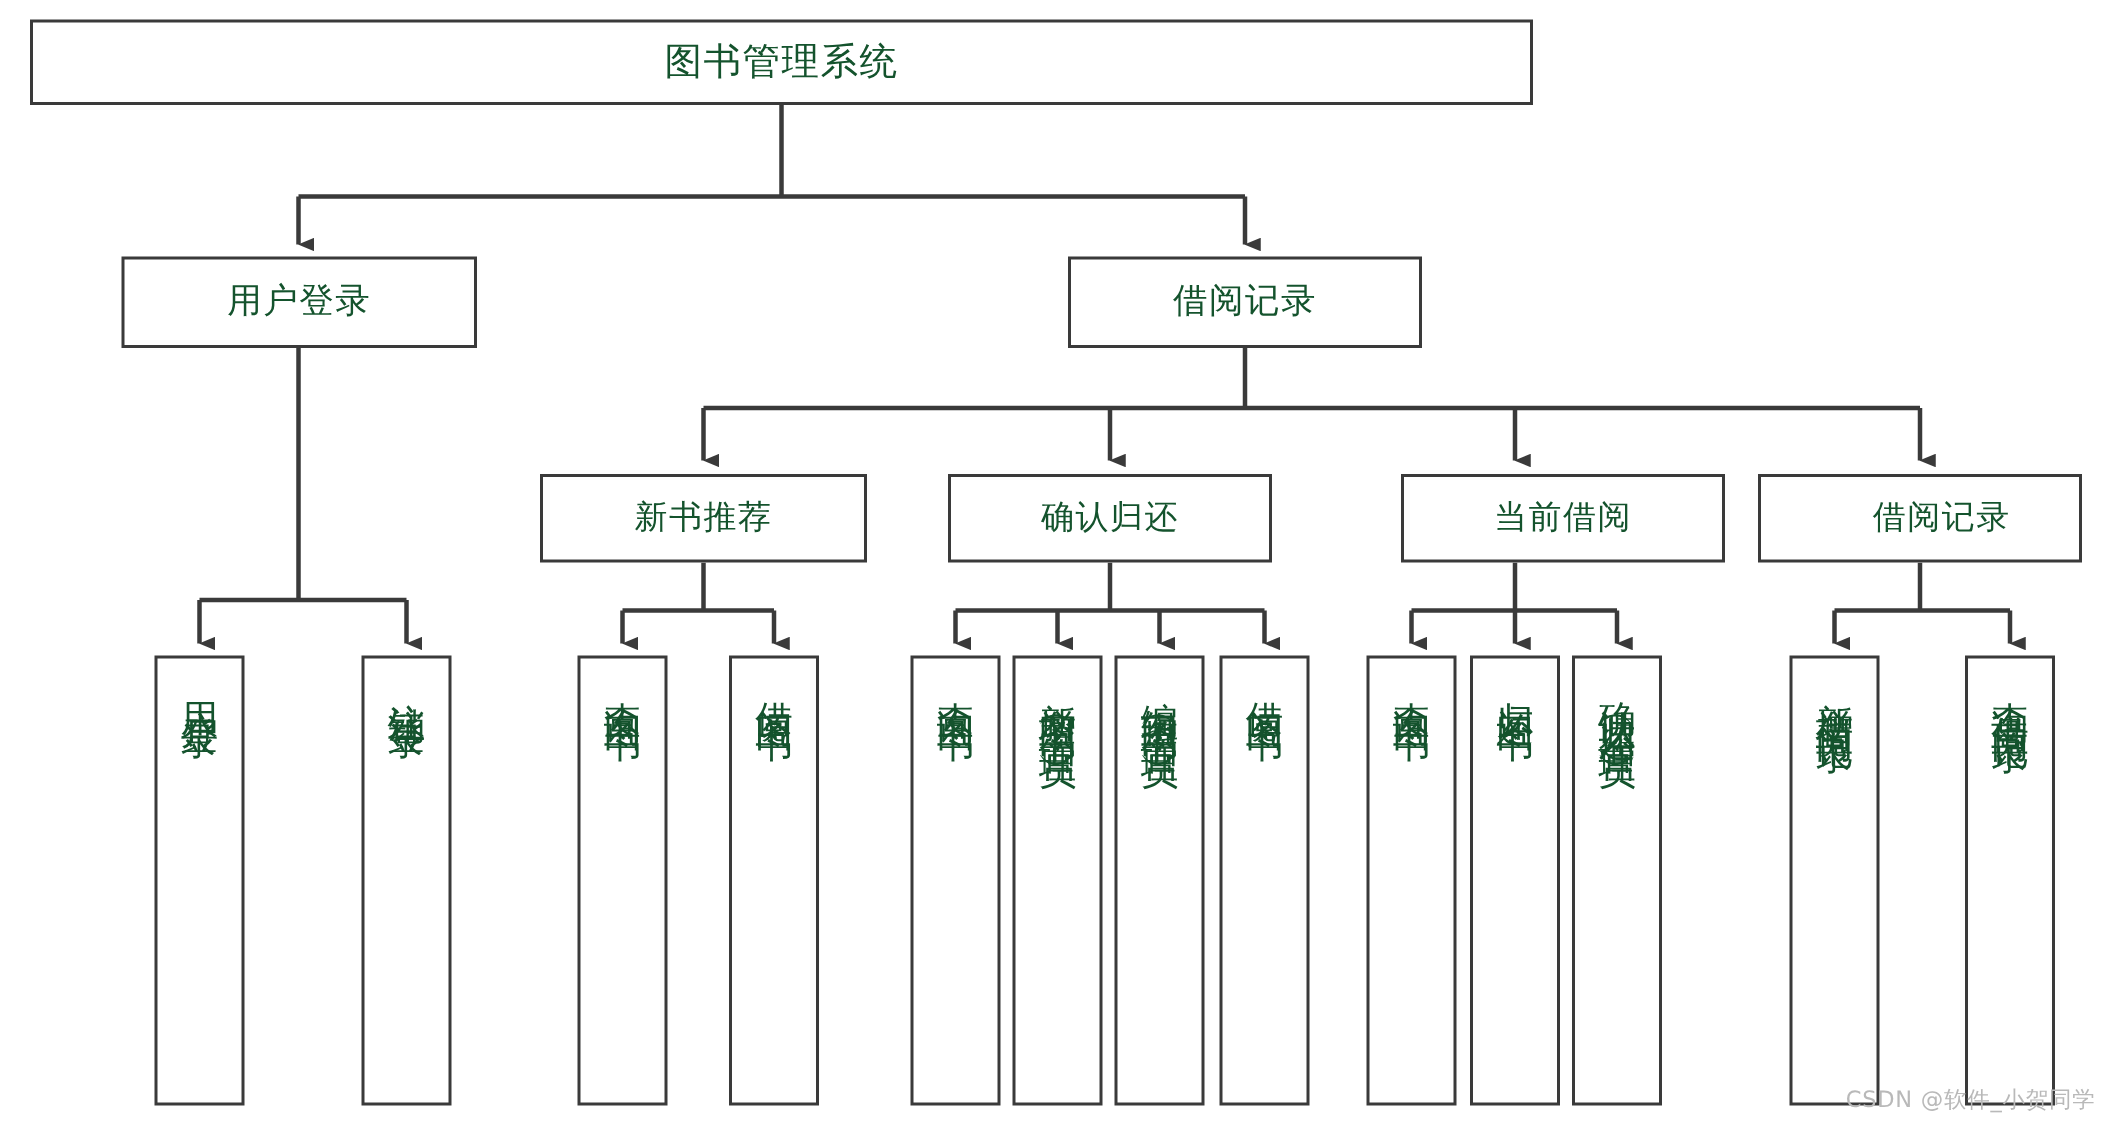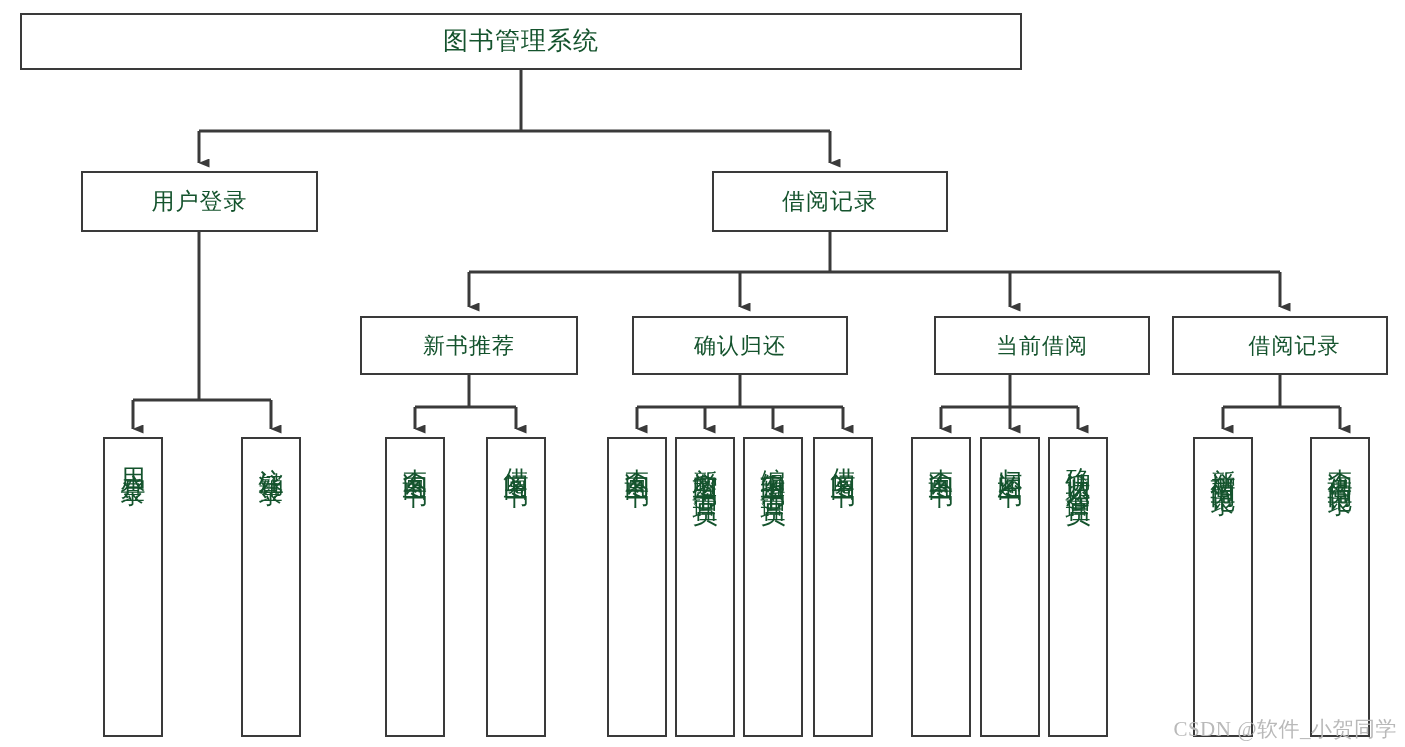--- a/index.html
+++ b/index.html
@@ -46,26 +46,25 @@
     text-orientation:upright;
     font-size:25px;
     letter-spacing:5px;
     line-height:1;
     white-space:normal;
   }
 
   .watermark{
     position:absolute;
     right:8px;bottom:4px;
-    font-size:21px;
+    font-size:15px;
     color:#b9b9b9;
     letter-spacing:0.5px;
     white-space:nowrap;
     pointer-events:none;
-    font-family:Liberation Serif, serif;
   }
 </style>
 </head>
 <body>
 
 <div id="canvas">
 
   <svg id="wires" viewBox="0 0 1405 747" xmlns="http://www.w3.org/2000/svg">
     <defs>
       <marker id="arrow" markerWidth="9" markerHeight="11" refX="4.5" refY="10.5" orient="auto" markerUnits="userSpaceOnUse">

